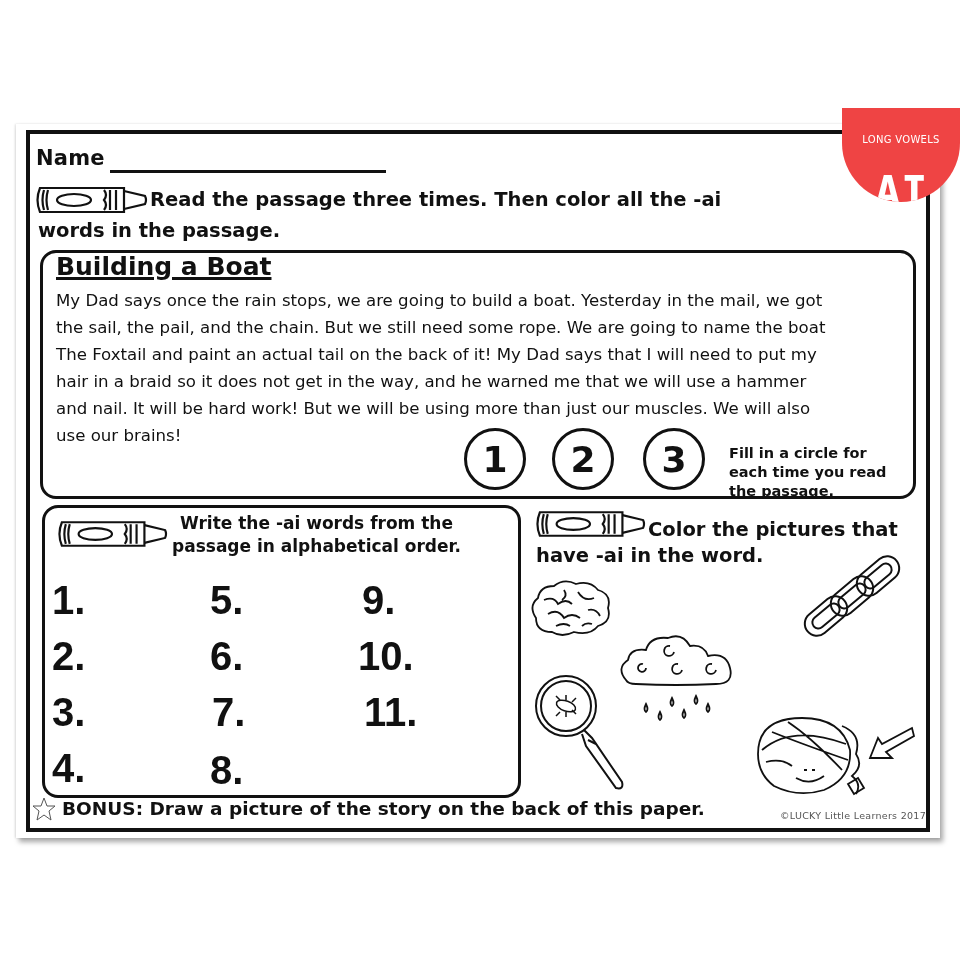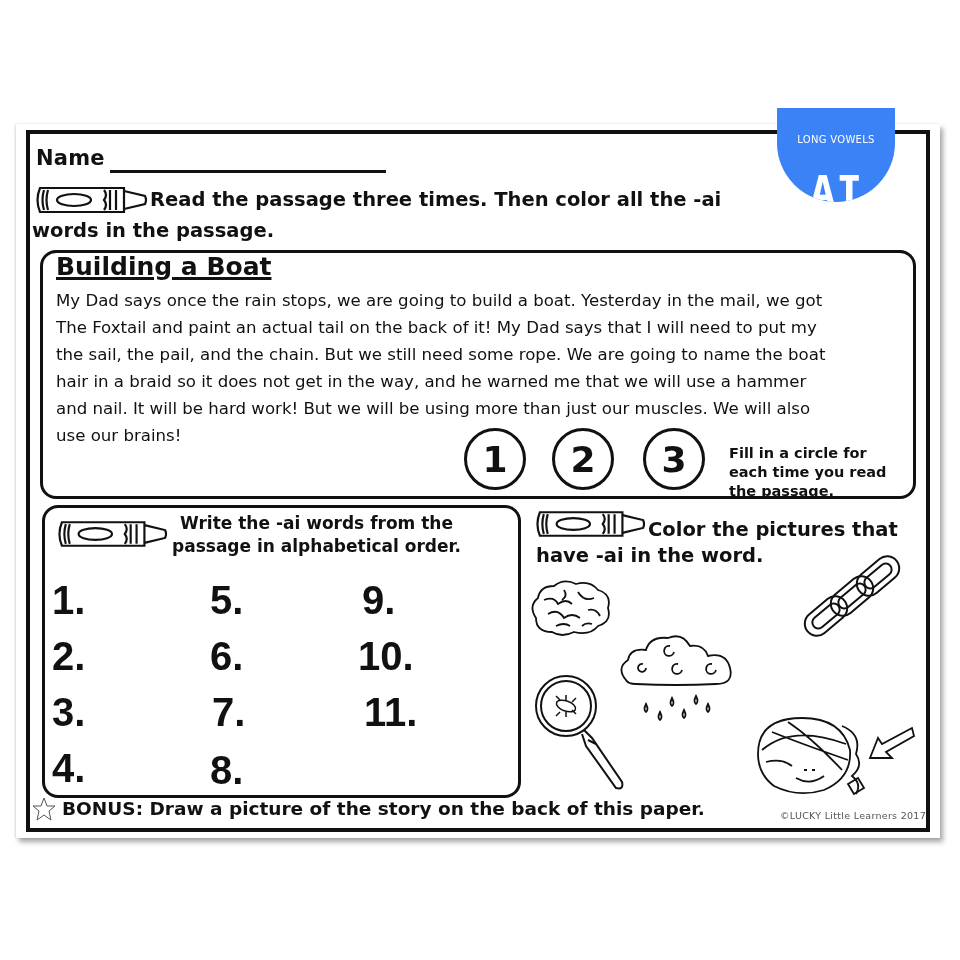--- a/index.html
+++ b/index.html
@@ -1,21 +1,21 @@
 <!DOCTYPE html>
 <html><head>
 <meta charset="utf-8">
 <style>
   html, body { margin:0; padding:0; background:#ffffff; }
   body { width:960px; height:960px; position:relative; overflow:hidden; font-family:"DejaVu Sans", sans-serif; color:#111; }
   .paper { position:absolute; left:16px; top:124px; width:924px; height:714px; background:#fff; box-shadow: 3px 4px 5px rgba(0,0,0,0.35), -1px 0 2px rgba(0,0,0,0.12); }
   .sheet { position:absolute; left:26px; top:130px; width:896px; height:694px; border:4px solid #111; background:#fff; }
   .name-row { position:absolute; left:36px; top:146px; font-weight:bold; font-size:21px; letter-spacing:0.2px; }
   .name-line { position:absolute; left:110px; top:170px; width:276px; height:0; border-top:3px solid #111; }
-  .badge { position:absolute; left:777px; top:108px; width:118px; height:94px; background:#3b82f6; border-radius:0 0 60px 60px; overflow:hidden; }
+  .badge { position:absolute; left:842px; top:108px; width:118px; height:94px; background:#ef4444; border-radius:0 0 60px 60px; overflow:hidden; }
   .badge-top { position:absolute; top:26px; width:100%; text-align:center; color:#fff; font-size:10px; letter-spacing:0.3px; }
   .badge-main { position:absolute; top:38px; width:100%; text-align:center; color:#fff; font-size:44px; font-weight:bold; font-family:"DejaVu Sans Mono", monospace; line-height:46px;margin-top:24px; }
   .instr { position:absolute; font-weight:bold; font-size:19.5px; line-height:28px;text-align:right; }
   .crayon { position:absolute; }
   .passage-box { position:absolute; left:40px; top:250px; width:870px; height:243px; border:3.5px solid #111; border-radius:16px; }
   .passage-title { position:absolute; left:56px; top:252px; font-weight:bold; font-size:25px; text-decoration:underline; text-decoration-thickness:3px; }
   .passage-text { position:absolute; left:56px; top:287px; width:852px; font-size:16.6px; line-height:27px; font-family:"DejaVu Sans", sans-serif; }
   .read-circle { position:absolute; width:62px; height:62px; border:3px solid #111; border-radius:50%; display:flex; align-items:center; justify-content:center; font-size:36px; font-weight:bold; box-sizing:border-box; }
   .fill-note { position:absolute; left:729px; top:428px; font-weight:bold; font-size:14.5px; line-height:19px;margin-top:16px; }
   .write-box { position:absolute; left:42px; top:505px; width:473px; height:287px; border:3.5px solid #111; border-radius:16px; }
@@ -43,28 +43,28 @@
 <svg class="crayon" style="left:34px;top:186px" width="114" height="28" viewBox="0 0 114 28">
   <g fill="none" stroke="#111" stroke-width="2.2">
     <path d="M6 2 H90 V26 H6 Q1 14 6 2 Z"></path>
     <ellipse cx="40" cy="14" rx="17" ry="6"></ellipse>
     <path d="M10 4 Q7 14 10 24 M14 4 Q11 14 14 24"></path>
     <path d="M70 4 Q74 9 70 14 Q74 19 70 24 M76 4 V24 M82 4 V24"></path>
     <path d="M90 5 L111 10 Q113 14 111 18 L90 23"></path>
   </g>
 </svg>
 <div class="instr" style="left:150px;top:186px">Read the passage three times.  Then color all the -ai</div>
-<div class="instr" style="left:32px;top:217px">words in the passage.</div>
+<div class="instr" style="left:38px;top:217px">words in the passage.</div>
 
 <div class="passage-box"></div>
 <div class="passage-title">Building a Boat</div>
 <div class="passage-text">
   <div>My Dad says once the rain stops, we are going to build a boat.   Yesterday  in the mail, we got</div>
+  <div>the sail, the pail, and the chain. But we still need some rope. We are going to name the boat</div>
   <div>The Foxtail and paint an actual tail on the back of  it! My Dad says that I will need to put my</div>
-  <div>the sail, the pail, and the chain. But we still need some rope. We are going to name the boat</div>
   <div>hair  in a braid so it does not get  in the way, and he warned me that we will use a hammer</div>
   <div>and nail. It will be hard work!  But we will be using more than just our muscles. We will also</div>
   <div>use our brains!</div>
 </div>
 
 <div class="read-circle" style="left:464px;top:428px">
     <span>1</span>
   </div>
 <div class="read-circle" style="left:552px;top:428px">
     <span>2</span>

